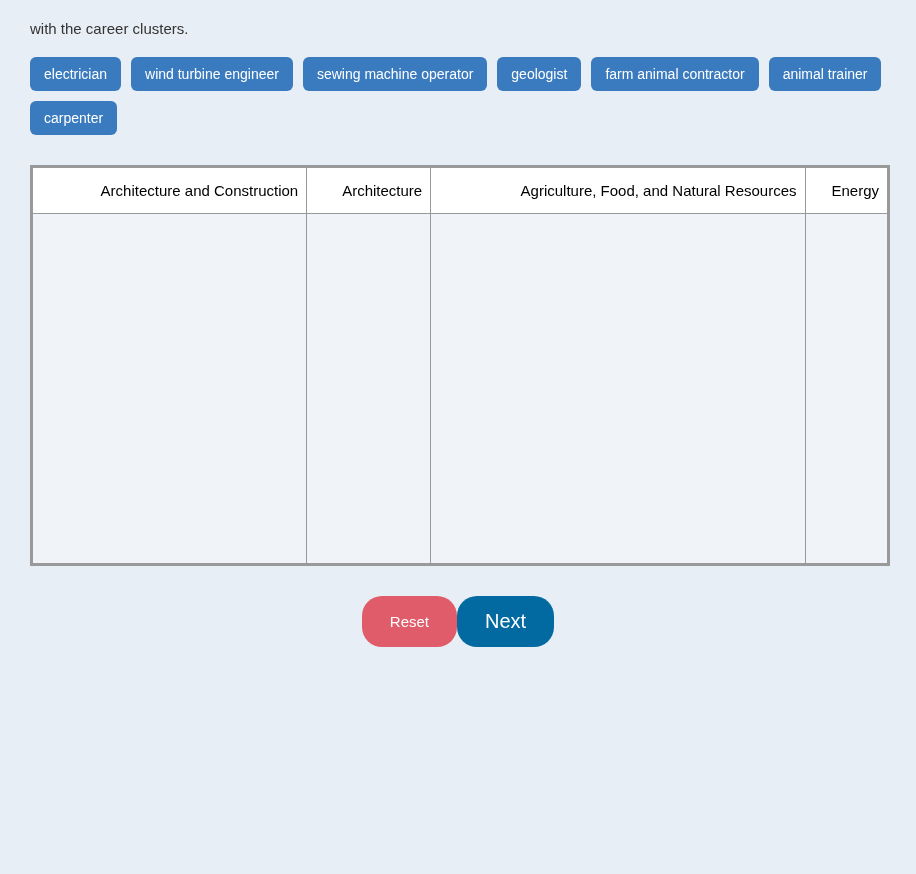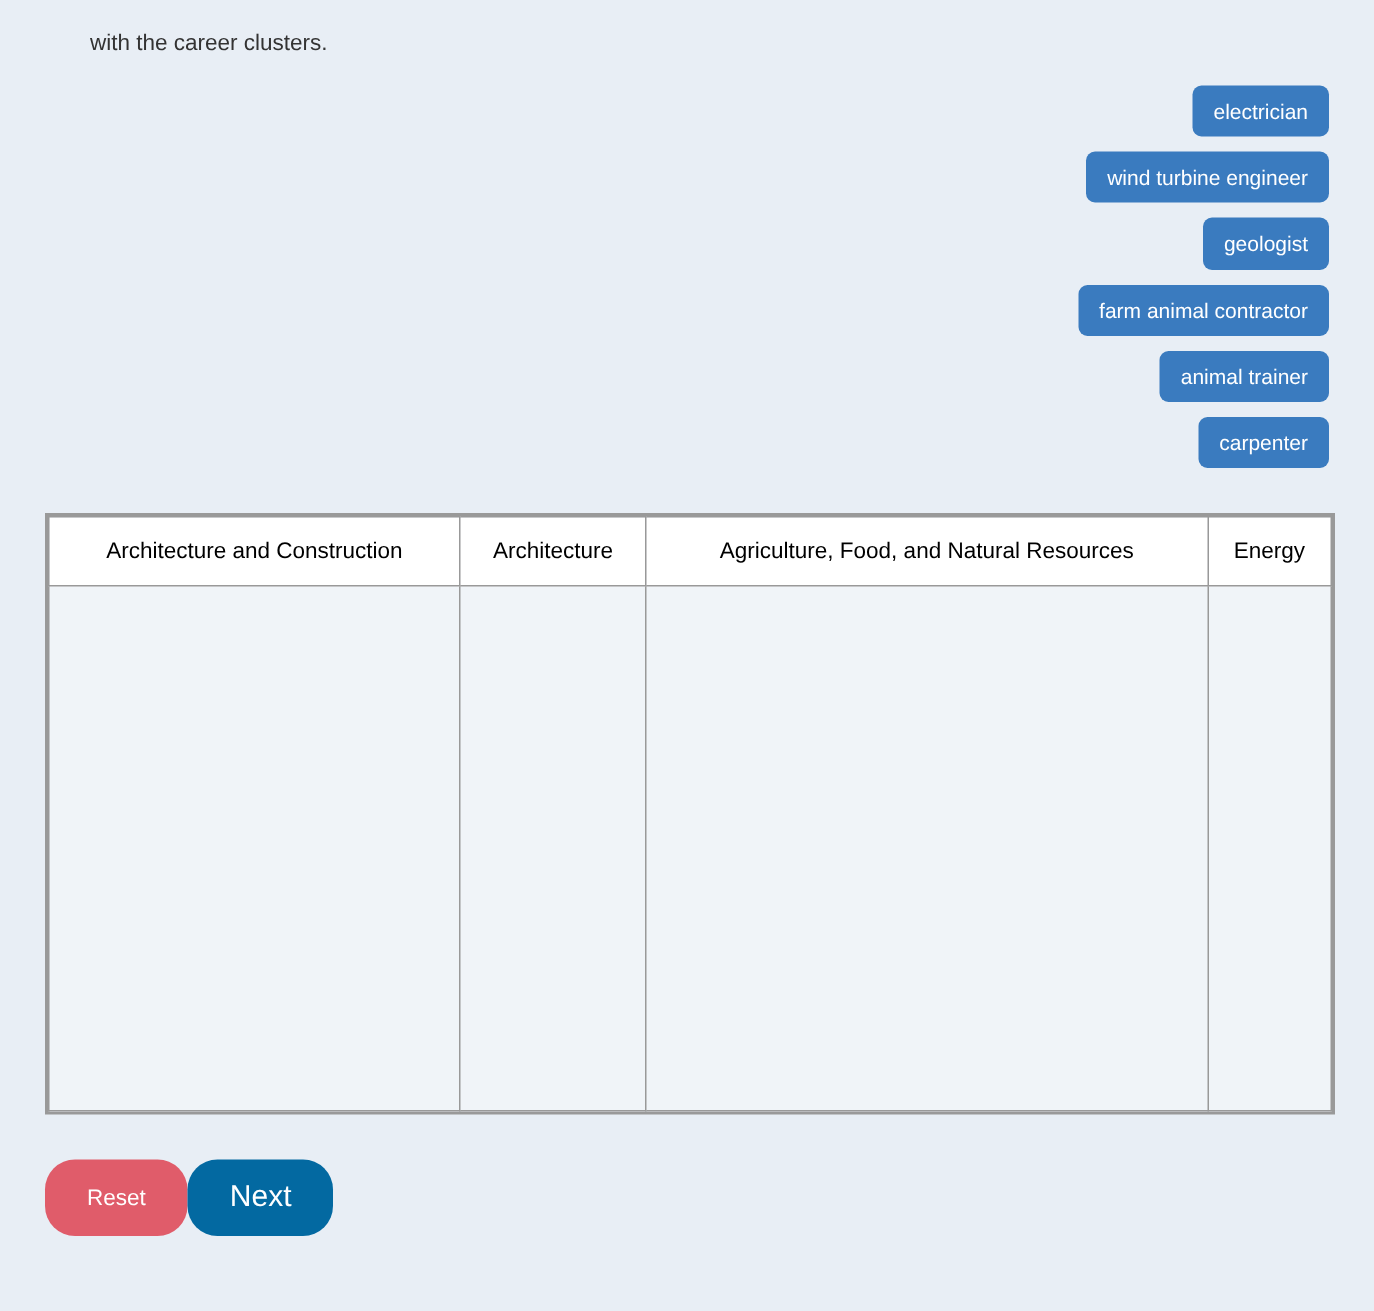--- a/index.html
+++ b/index.html
@@ -13,30 +13,28 @@
       background-color: #e8eef5;
       width: 916px;
       min-height: 874px;
       padding: 20px 30px;
     }
 
     .intro-text {
       font-size: 15px;
       color: #333;
       margin-bottom: 20px;
-      margin-left: 30px;
     }
 
     .drag-items {
       display: flex;
       flex-wrap: wrap;
       gap: 10px;
       margin-bottom: 30px;
       align-items: flex-end;
-      flex-direction: column;
     }
 
     .drag-chip {
       background-color: #3a7bbf;
       color: white;
       border-radius: 6px;
       padding: 8px 14px;
       font-size: 14px;
       text-align: center;
       cursor: grab;
@@ -51,37 +49,38 @@
     }
 
     table {
       width: 100%;
       border-collapse: collapse;
     }
 
     table th {
       border: 1px solid #999;
       padding: 12px 8px;
-      text-align: center;
+      text-align: right;
       font-weight: normal;
       font-size: 15px;
       background-color: #fff;
       vertical-align: middle;
       line-height: 1.4;
     }
 
     table td {
       border: 1px solid #999;
       height: 350px;
       vertical-align: top;
       background-color: #f0f4f8;
     }
 
     .button-row {
       display: flex;
+      justify-content: center;
       margin-top: 30px;
     }
 
     .btn-reset {
       background-color: #e05c6a;
       color: white;
       border: none;
       border-radius: 20px;
       padding: 10px 28px;
       font-size: 15px;
@@ -101,20 +100,22 @@
 </head>
 <body>
 
 <p class="intro-text">with the career clusters.</p>
 
 <div class="drag-items">
 
 <div class="drag-chip">electrician</div>
     <div class="drag-chip">wind turbine
 engineer</div>
+    <div class="drag-chip">sewing machine
+operator</div>
     <div class="drag-chip">geologist</div>
     <div class="drag-chip">farm animal
 contractor</div>
     <div class="drag-chip">animal trainer</div>
     <div class="drag-chip">carpenter</div>
   </div>
 
 <div class="table-container">
   <table>
     <thead>

